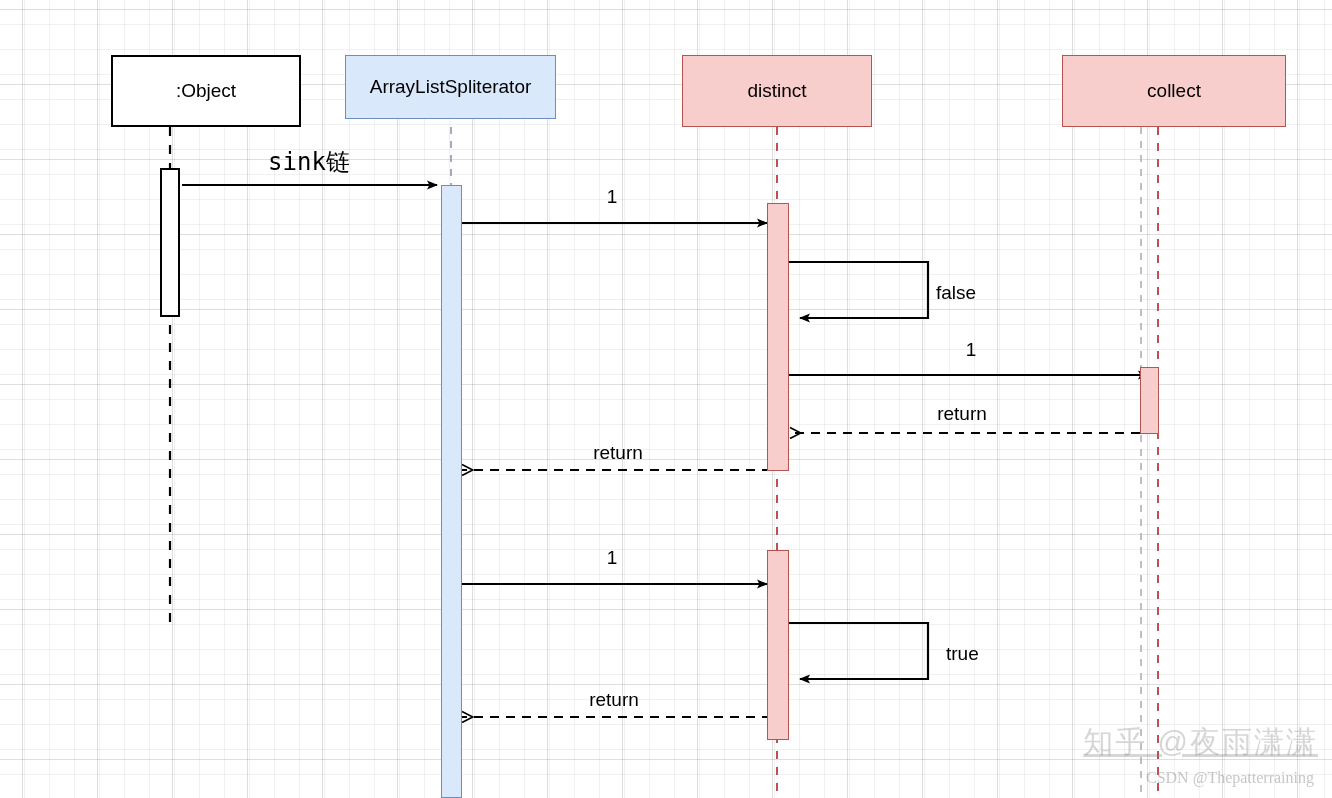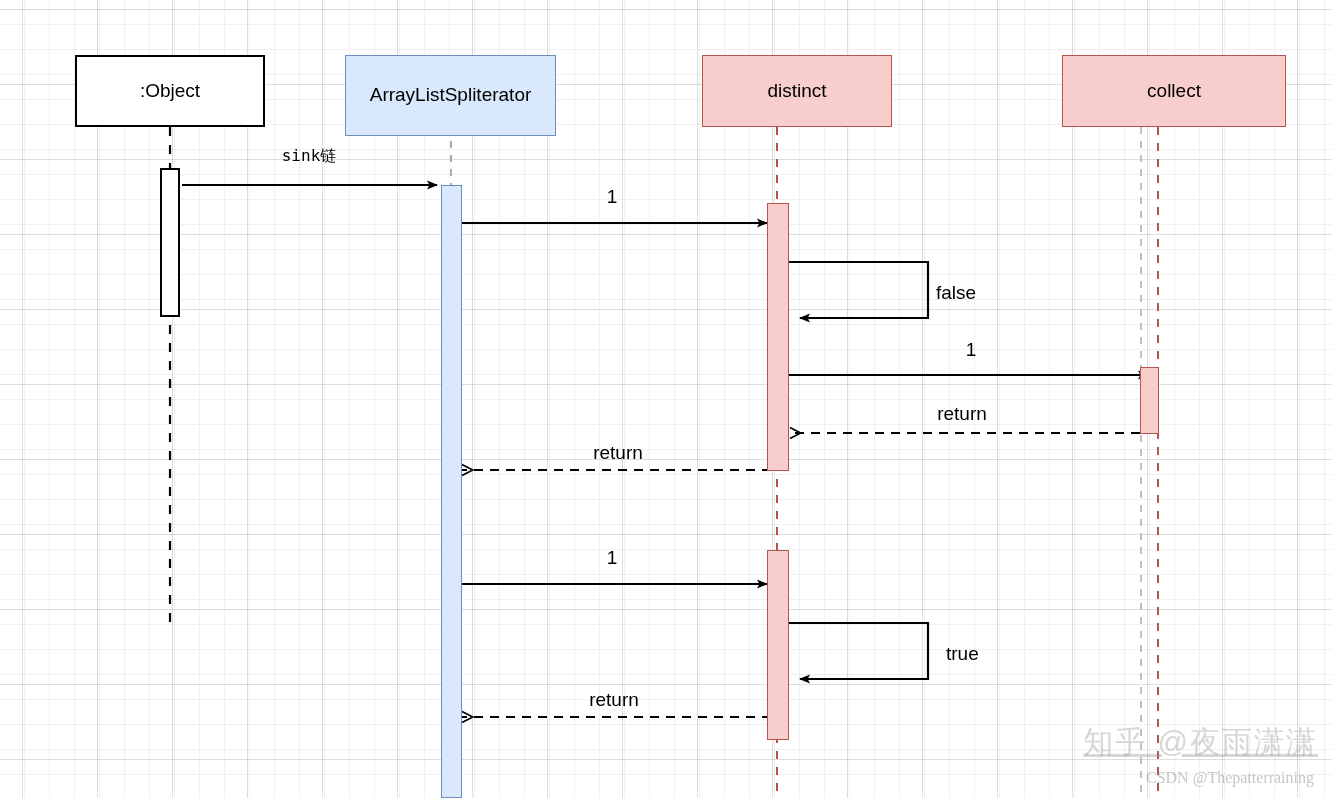--- a/index.html
+++ b/index.html
@@ -40,20 +40,21 @@
     font-family: "Liberation Sans", sans-serif;
     font-size: 19px;
     color: #000000;
     line-height: 1.1;
     text-align: center;
     z-index: 4;
   }
   .lifeline-box.plain {
     background: #ffffff;
     border: 2px solid #000000;
+    margin-left: 36px;
   }
   .lifeline-box.blue {
     background: #dae8fc;
     border: 1.5px solid #6c8ebf;
   }
   .lifeline-box.pink {
     background: #f8cecc;
     border: 1.5px solid #b85450;
   }
   
@@ -78,21 +79,21 @@
   .msg-label {
     position: absolute;
     font-family: "Liberation Sans", sans-serif;
     font-size: 19px;
     color: #000000;
     white-space: nowrap;
     z-index: 6;
   }
   .msg-label.mono {
     font-family: "DejaVu Sans Mono", "Liberation Mono", monospace;
-    font-size: 16px;
+    font-size: 24px;
   }
   .msg-label.center {
     transform: translateX(-50%);
   }
   
   #watermark-main {
     position: absolute;
     right: 14px;
     top: 722px;
     font-family: "Liberation Sans", sans-serif;
@@ -157,25 +158,25 @@
 
     <polyline points="789,623 928,623 928,679 800,679" fill="none" stroke="#000000" stroke-width="2.2" marker-end="url(#arrow-solid)"></polyline>
 
     <line x1="771" y1="717" x2="462" y2="717" stroke="#000000" stroke-width="2.2" stroke-dasharray="9,7" marker-end="url(#arrow-open)"></line>
   </svg>
 
   <div class="lifeline-box plain" style="left:75px; top:55px; width:190px; height:72px;">
     <span>:Object</span>
   </div>
 
-  <div class="lifeline-box blue" style="left:345px; top:55px; width:211px; height:81px;">
+  <div class="lifeline-box blue" style="left:345px; top:55px; width:211px; height:64px;">
     <span>ArrayListSpliterator</span>
   </div>
 
-  <div class="lifeline-box pink" style="left:682px; top:55px; width:190px; height:72px;margin-left:20px;">
+  <div class="lifeline-box pink" style="left:682px; top:55px; width:190px; height:72px;">
     <span>distinct</span>
   </div>
 
   <div class="lifeline-box pink" style="left:1062px; top:55px; width:224px; height:72px;">
     <span>collect</span>
   </div>
 
   <div class="activation plain" style="left:160px; top:168px; width:20px; height:149px;"></div>
 
   <div class="activation blue" style="left:441px; top:185px; width:21px; height:613px;"></div>

